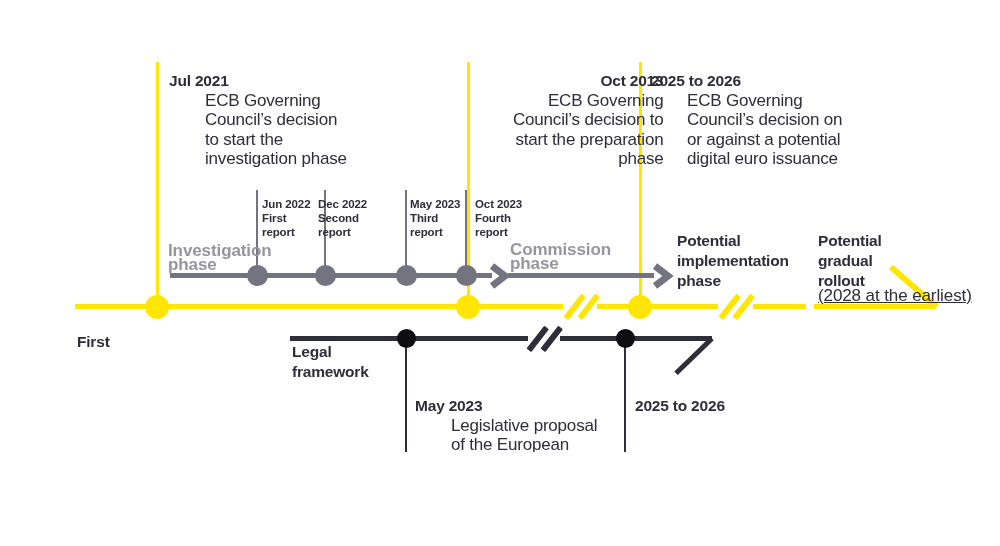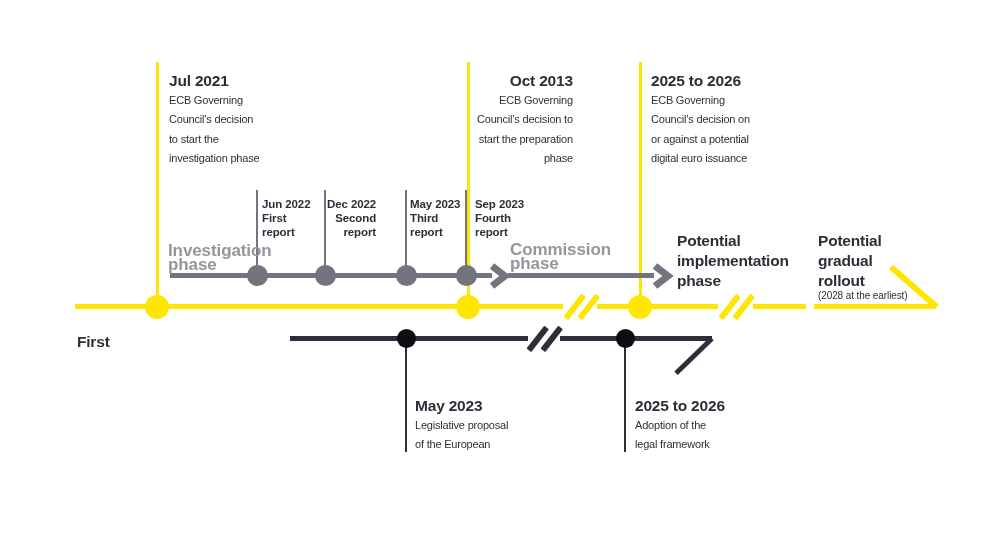--- a/index.html
+++ b/index.html
@@ -21,25 +21,25 @@
   .dot.black{background:#0d0d12;width:19px;height:19px;}
   
   .slash{width:29px;height:5.5px;border-radius:1px;}
   .slash.y{background:#ffe600;}
   .slash.b{background:#2e2e38;}
   .rot{transform:rotate(-52deg);}
   
   .barb{transform-origin:left center;}
   
   .date{font-weight:bold;font-size:15.5px;line-height:19.5px;letter-spacing:-0.2px;white-space:pre-line;}
-  .desc{font-size:11px;line-height:19.5px;letter-spacing:-0.2px;white-space:pre-line;}
+  .desc{font-size:17px;line-height:19.5px;letter-spacing:-0.2px;white-space:pre-line;margin-left:36px;}
   .smallbold{font-weight:bold;font-size:11.5px;line-height:14px;letter-spacing:-0.1px;white-space:pre-line;color:#2e2e38;}
   .phaselbl{font-weight:bold;font-size:17px;line-height:14px;letter-spacing:-0.1px;white-space:pre-line;color:#95959d;}
   .bigbold{font-weight:bold;font-size:15.5px;line-height:20px;letter-spacing:-0.2px;white-space:pre-line;color:#2e2e38;}
-  .note{font-size:10px;line-height:13px;letter-spacing:-0.1px;color:#2e2e38;}
+  .note{font-size:17px;line-height:13px;letter-spacing:-0.1px;color:#2e2e38;text-decoration:underline;}
 </style>
 </head>
 <body>
 
 <div id="canvas">
 
   <div class="abs yline" style="left:155.5px;top:62px;width:3px;height:246px;"></div>
   <div class="abs yline" style="left:466.5px;top:62px;width:3px;height:246px;"></div>
   <div class="abs yline" style="left:638.5px;top:62px;width:3px;height:246px;"></div>
 
@@ -109,49 +109,49 @@
     <div class="date">2025 to 2026</div>
     <div class="desc">ECB Governing
 Council’s decision on
 or against a potential
 digital euro issuance</div>
   </div>
 
   <div class="abs smallbold" style="left:262px;top:197px;">Jun 2022
 First
 report</div>
-  <div class="abs smallbold" style="left:327px;top:197px;text-align:right;">Dec 2022
+  <div class="abs smallbold" style="left:318px;top:197px;">Dec 2022
 Second
 report</div>
   <div class="abs smallbold" style="left:410px;top:197px;">May 2023
 Third
 report</div>
-  <div class="abs smallbold" style="left:475px;top:197px;">Sep 2023
+  <div class="abs smallbold" style="left:475px;top:197px;">Oct 2023
 Fourth
 report</div>
 
   <div class="abs phaselbl" style="left:168px;top:244px;">Investigation
 phase</div>
   <div class="abs phaselbl" style="left:510px;top:243px;">Commission
 phase</div>
   <div class="abs bigbold" style="left:677px;top:231px;">Potential
 implementation
 phase</div>
   <div class="abs bigbold" style="left:818px;top:231px;">Potential
 gradual
 rollout</div>
   <div class="abs note" style="left:818px;top:289px;">(2028 at the earliest)</div>
 
   <div class="abs bigbold" style="left:77px;top:332px;">First</div>
+  <div class="abs bigbold" style="left:292px;top:342px;">Legal
+framework</div>
 
   <div class="abs" style="left:415px;top:396px;">
     <div class="date">May 2023</div>
     <div class="desc">Legislative proposal
 of the European
 Commission</div>
   </div>
   <div class="abs" style="left:635px;top:396px;">
     <div class="date">2025 to 2026</div>
-    <div class="desc">Adoption of the
-legal framework</div>
   </div>
 
 </div>
 
 </body></html>

